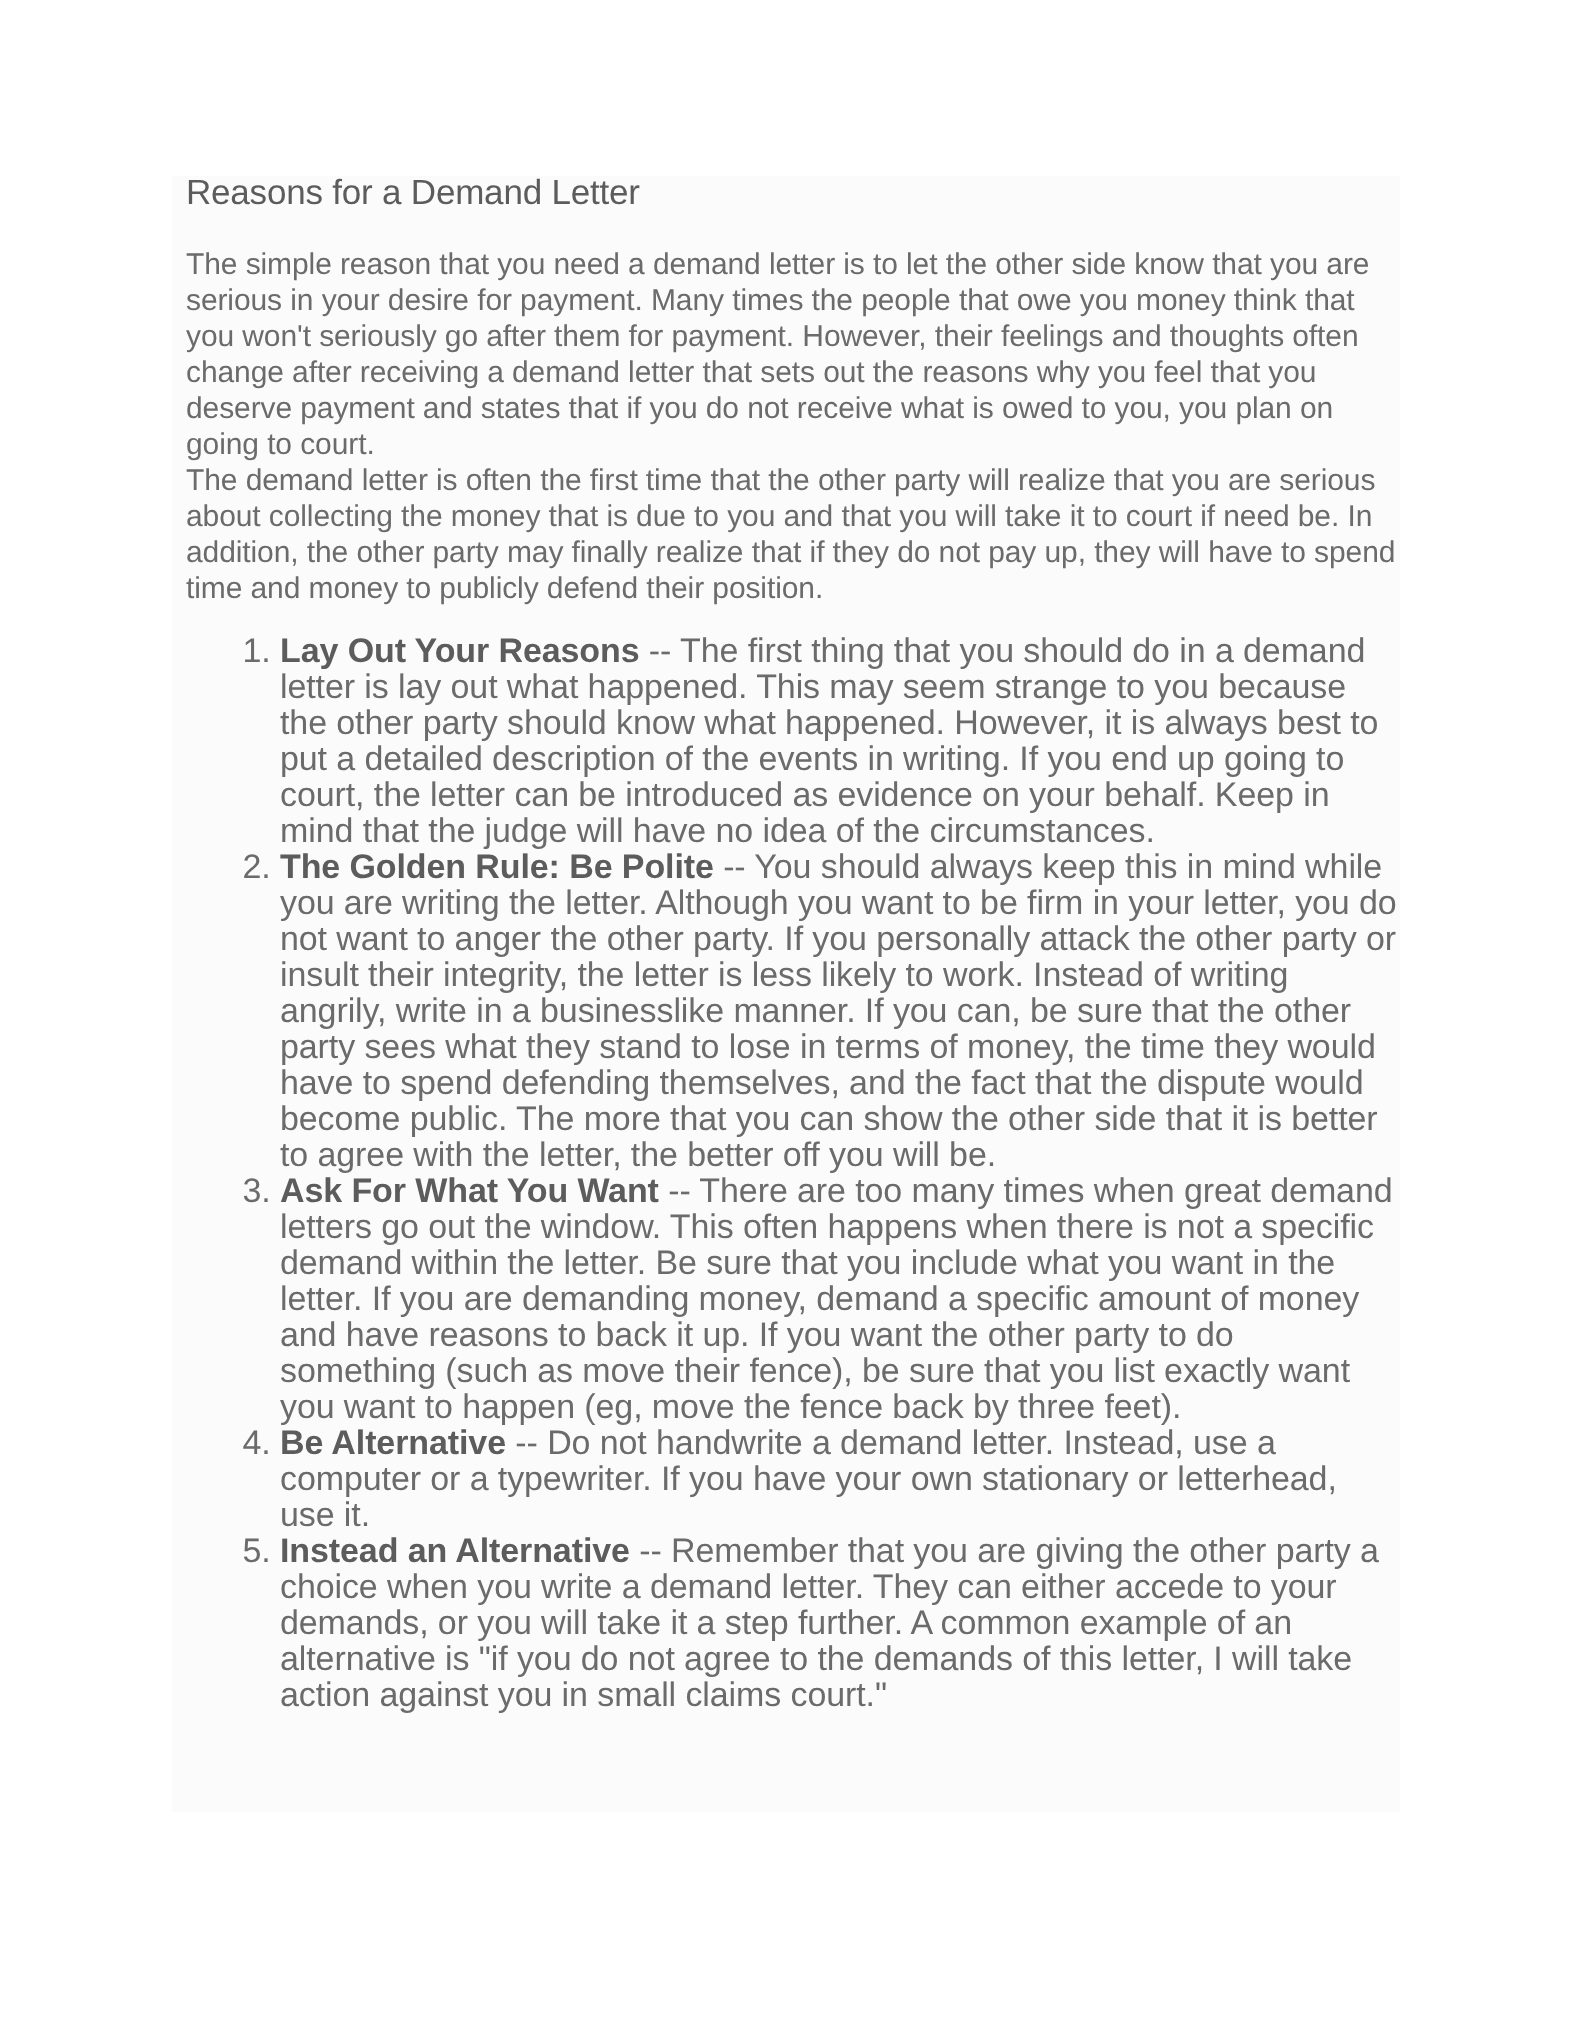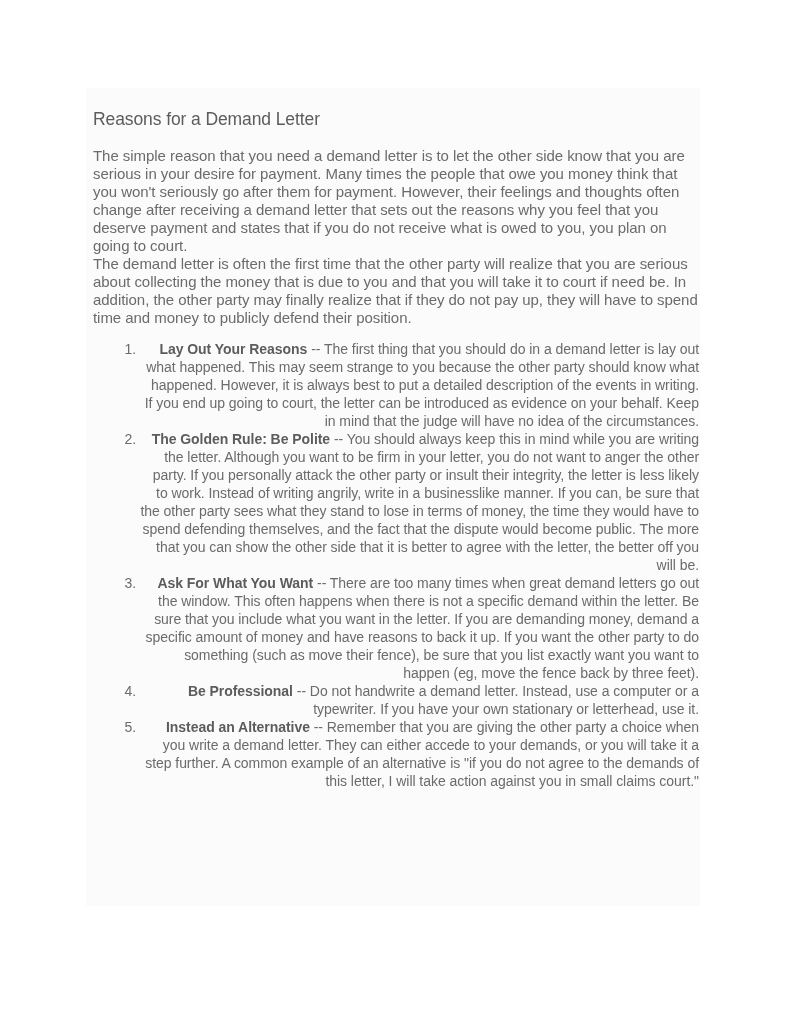--- a/index.html
+++ b/index.html
@@ -19,21 +19,21 @@
       position: absolute;
       left: 86px;
       top: 88px;
       width: 614px;
       height: 818px;
       background: #fbfbfb;
     }
     .content {
       position: absolute;
       left: 93px;
-      top: 108px;
+      top: 85px;
       width: 606px;
     }
     h2 {
       font-weight: normal;
       font-size: 17.5px;
       line-height: 22px;
       margin: 0;
       color: #5c5c5c;
       letter-spacing: -0.1px;
     }
@@ -43,24 +43,23 @@
       margin: 0;
       font-size: 15px;
       line-height: 18px;
       letter-spacing: -0.05px;
     }
     p.p1 { margin-top: 17px; }
     p.p2 { }
     ol {
       margin: 13px 0 0 0;
       padding: 0 0 0 47px;
-      font-size: 14px;
+      font-size: 17px;
       line-height: 18px;
       letter-spacing: -0.05px;
-      text-align: right;
     }
     ol li {
       padding-left: 0;
       margin: 0;
     }
     ol li::marker {
       color: #6b6b6b;
     }
     .item-title {
       font-weight: bold;
@@ -75,16 +74,16 @@
 <div class="content">
   <h2 class="h-reasons">Reasons for a Demand Letter</h2>
   <p class="p1">The simple reason that you need a demand letter is to let the other side know that you are serious in your desire for payment. Many times the people that owe you money think that you won't seriously go after them for payment. However, their feelings and thoughts often change after receiving a demand letter that sets out the reasons why you feel that you deserve payment and states that if you do not receive what is owed to you, you plan on going to court.</p>
   <p class="p2">The demand letter is often the first time that the other party will realize that you are serious about collecting the money that is due to you and that you will take it to court if need be. In addition, the other party may finally realize that if they do not pay up, they will have to spend time and money to publicly defend their position.</p>
 
 
   <ol>
     <li><span class="item-title">Lay Out Your Reasons</span><span> -- The first thing that you should do in a demand letter is lay out what happened. This may seem strange to you because the other party should know what happened. However, it is always best to put a detailed description of the events in writing. If you end up going to court, the letter can be introduced as evidence on your behalf. Keep in mind that the judge will have no idea of the circumstances.</span></li>
     <li><span class="item-title">The Golden Rule: Be Polite</span><span> -- You should always keep this in mind while you are writing the letter. Although you want to be firm in your letter, you do not want to anger the other party. If you personally attack the other party or insult their integrity, the letter is less likely to work. Instead of writing angrily, write in a businesslike manner. If you can, be sure that the other party sees what they stand to lose in terms of money, the time they would have to spend defending themselves, and the fact that the dispute would become public. The more that you can show the other side that it is better to agree with the letter, the better off you will be.</span></li>
     <li><span class="item-title">Ask For What You Want</span><span> -- There are too many times when great demand letters go out the window. This often happens when there is not a specific demand within the letter. Be sure that you include what you want in the letter. If you are demanding money, demand a specific amount of money and have reasons to back it up. If you want the other party to do something (such as move their fence), be sure that you list exactly want you want to happen (eg, move the fence back by three feet).</span></li>
-    <li><span class="item-title">Be Professional</span><span> -- Do not handwrite a demand letter. Instead, use a computer or a typewriter. If you have your own stationary or letterhead, use it.</span></li>
+    <li><span class="item-title">Be Alternative</span><span> -- Do not handwrite a demand letter. Instead, use a computer or a typewriter. If you have your own stationary or letterhead, use it.</span></li>
     <li><span class="item-title">Instead an Alternative</span><span> -- Remember that you are giving the other party a choice when you write a demand letter. They can either accede to your demands, or you will take it a step further. A common example of an alternative is "if you do not agree to the demands of this letter, I will take action against you in small claims court."</span></li>
   </ol>
 </div>
 
 </body></html>

